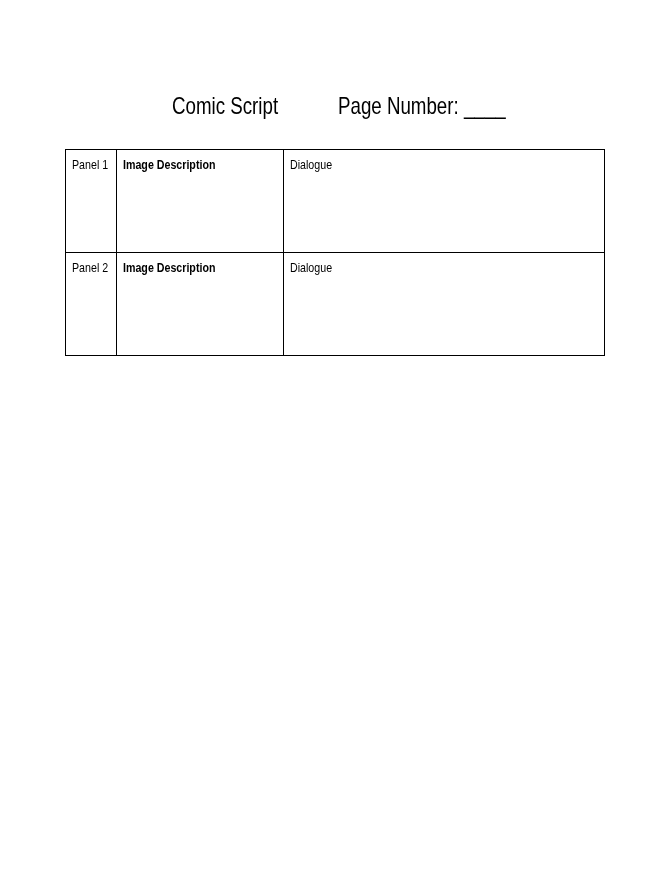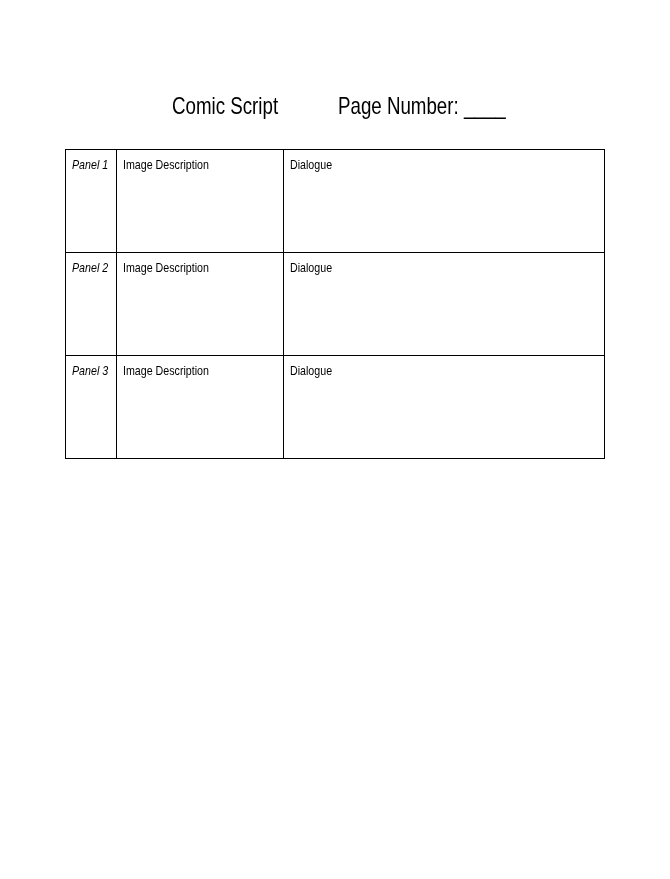--- a/index.html
+++ b/index.html
@@ -8,22 +8,22 @@
   .title-row { position: absolute; top: 88px; left: 0; width: 530px; height: 36px; }
   .title { position: absolute; font-size: 24px; line-height: 36px;
            font-family: "Liberation Sans", sans-serif; transform: scaleX(0.78);
            transform-origin: left center; white-space: nowrap; }
   .title-left { left: 172px; }
   .title-right { left: 338px; }
   table.script { position: absolute; left: 65px; top: 149px; width: 540px;
                  border-collapse: collapse; table-layout: fixed; }
   table.script td { border: 1.5px solid #000; vertical-align: top; height: 103px;
                     padding: 5px 6px; box-sizing: border-box; }
-  td.c-panel { width: 47px; font-style: italic; }
-  td.c-img { width: 155px; }
+  td.c-panel { width: 47px; }
+  td.c-img { width: 155px; font-weight: bold; }
   td.c-dlg { width: 298px; text-decoration: underline; }
   .lbl { display: inline-block; font-size: 13px; line-height: 16px; white-space: nowrap;
          transform: scaleX(0.82); transform-origin: left center; }
 </style>
 </head>
 <body>
 
 <div class="title-row">
   <span class="title title-left">Comic Script</span>
   <span class="title title-right">Page Number: ____</span>
@@ -34,19 +34,14 @@
       <tr>
         <td class="c-panel"><span class="lbl">Panel 1</span></td>
         <td class="c-img"><span class="lbl">Image Description</span></td>
         <td class="c-dlg"><span class="lbl">Dialogue</span></td>
       </tr>
       <tr>
         <td class="c-panel"><span class="lbl">Panel 2</span></td>
         <td class="c-img"><span class="lbl">Image Description</span></td>
         <td class="c-dlg"><span class="lbl">Dialogue</span></td>
       </tr>
-      <tr>
-        <td class="c-panel"><span class="lbl">Panel 3</span></td>
-        <td class="c-img"><span class="lbl">Image Description</span></td>
-        <td class="c-dlg"><span class="lbl">Dialogue</span></td>
-      </tr>
     </tbody>
 </table>
 
 </body></html>

